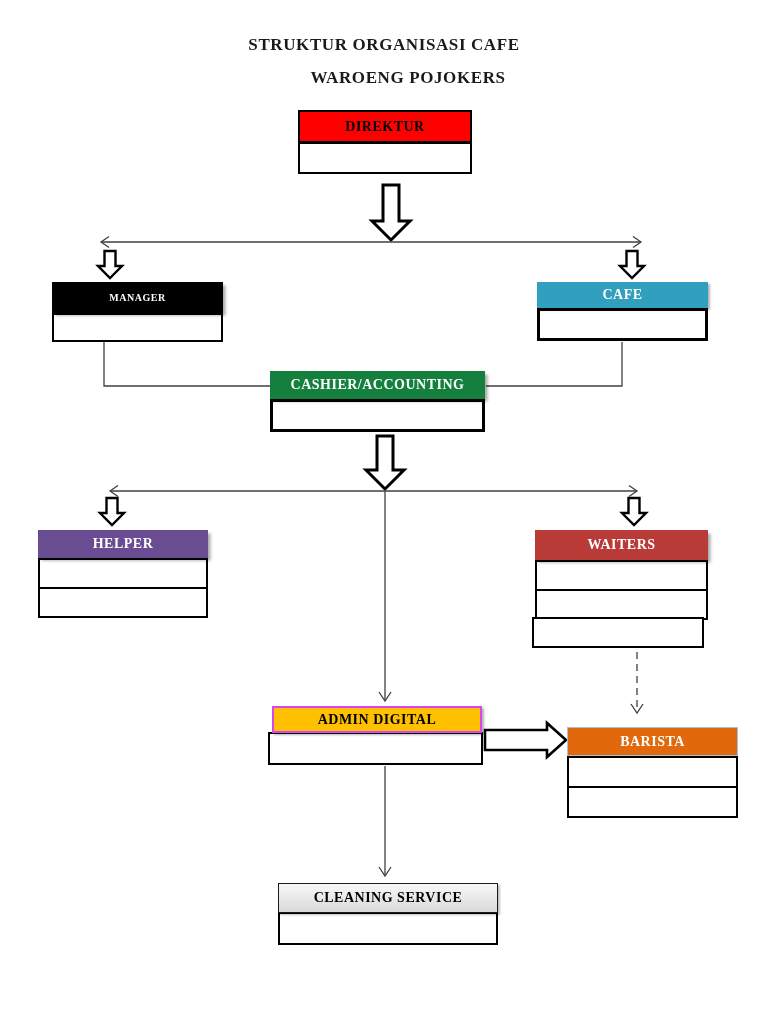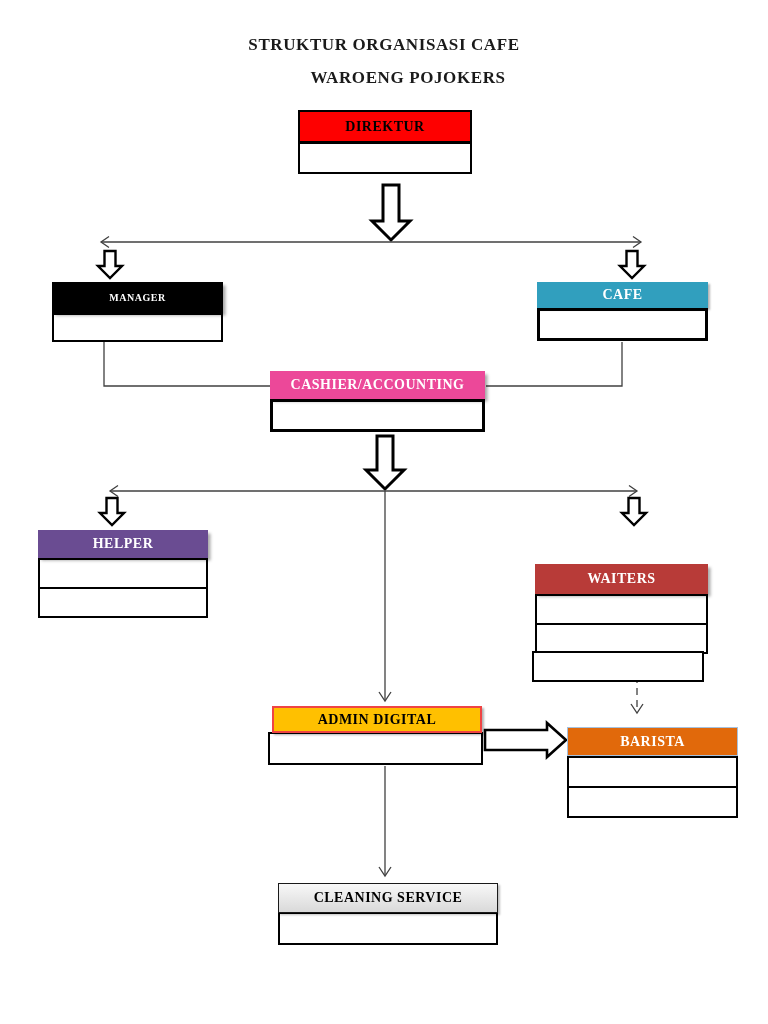--- a/index.html
+++ b/index.html
@@ -39,36 +39,36 @@
   
   .n-manager{left:52px;top:282px;width:171px;}
   .n-manager .hdr{height:31px;background:#000000;color:#fff;font-size:10px;}
   .n-manager .row{height:29px;border-width:2px;}
   
   .n-chef{left:537px;top:282px;width:171px;}
   .n-chef .hdr{height:26px;background:#319fbe;color:#fff;box-shadow:1.5px 1.5px 2px rgba(0,0,0,0.3);}
   .n-chef .row{height:33px;border-width:3.5px;}
   
   .n-cashier{left:270px;top:371px;width:215px;}
-  .n-cashier .hdr{height:28px;background:#ec4899;color:#fff;}
+  .n-cashier .hdr{height:28px;background:#15803d;color:#fff;}
   .n-cashier .row{height:33px;border-width:3px;}
   
   .n-helper{left:38px;top:530px;width:170px;text-align:center;}
   .n-helper .hdr{height:28px;background:#6a4c92;color:#fff;}
   .n-helper .row{height:31px;}
   .n-helper .row + .row{margin-top:-2.5px;}
   
-  .n-waiters{left:535px;top:530px;width:173px;margin-top:34px;}
+  .n-waiters{left:535px;top:530px;width:173px;}
   .n-waiters .hdr{height:30px;background:#b83b38;color:#fff;}
   .n-waiters .row{height:31px;}
   .n-waiters .row + .row{margin-top:-2.5px;}
   .n-waiters .row.offset{margin-left:-3px;width:172px;}
   
   .n-admin{left:272px;top:706px;width:210px;}
-  .n-admin .hdr{height:27px;background:#ffc000;color:#000;border:2px solid #ef4444;box-shadow:1.5px 1.5px 2px rgba(0,0,0,0.3);}
+  .n-admin .hdr{height:27px;background:#ffc000;color:#000;border:2px solid #d946ef;box-shadow:1.5px 1.5px 2px rgba(0,0,0,0.3);}
   .n-admin .row{height:33px;margin-left:-4px;width:215px;margin-top:-1px;}
   
   .n-barista{left:567px;top:727px;width:171px;}
   .n-barista .hdr{height:29px;background:#e1690b;color:#fff;border:1px solid #a6c1dd;box-shadow:none;align-items:center;}
   .n-barista .row{height:32px;}
   .n-barista .row + .row{margin-top:-2.5px;}
   
   .n-cleaning{left:278px;top:883px;width:220px;}
   .n-cleaning .hdr{height:30px;background:linear-gradient(#f8f8f8,#d9d9d9);color:#000;border:1.5px solid #1a1a1a;box-shadow:1.5px 1.5px 2px rgba(0,0,0,0.25);}
   .n-cleaning .row{height:33px;margin-top:-1px;}

